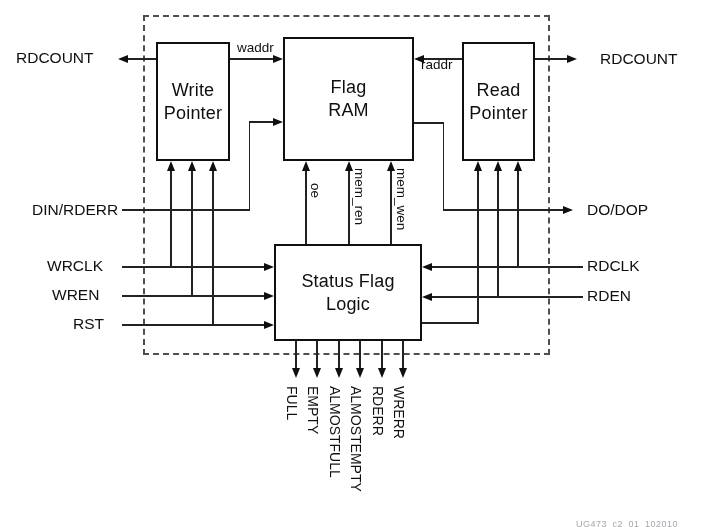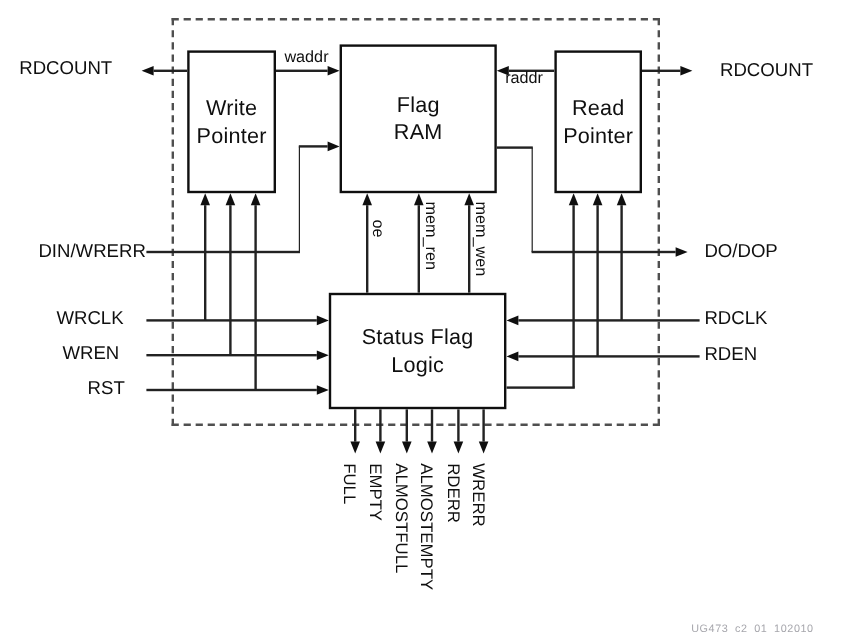--- a/index.html
+++ b/index.html
@@ -130,21 +130,21 @@
     <div>Read</div>
     <div>Pointer</div>
   </div>
 
   <div class="box" style="left:274px;top:244px;width:148px;height:97px;">
     <div>Status Flag</div>
     <div>Logic</div>
   </div>
 
   <div class="lbl" style="left:16px;top:49px;">RDCOUNT</div>
-  <div class="lbl" style="left:32px;top:201px;">DIN/WRERR</div>
+  <div class="lbl" style="left:32px;top:201px;">DIN/RDERR</div>
   <div class="lbl" style="left:47px;top:257px;">WRCLK</div>
   <div class="lbl" style="left:52px;top:286px;">WREN</div>
   <div class="lbl" style="left:73px;top:315px;">RST</div>
 
   <div class="lbl" style="left:600px;top:50px;">RDCOUNT</div>
   <div class="lbl" style="left:587px;top:201px;">DO/DOP</div>
   <div class="lbl" style="left:587px;top:257px;">RDCLK</div>
   <div class="lbl" style="left:587px;top:287px;">RDEN</div>
 
   <div class="lbl sm" style="left:237px;top:40px;">waddr</div>

